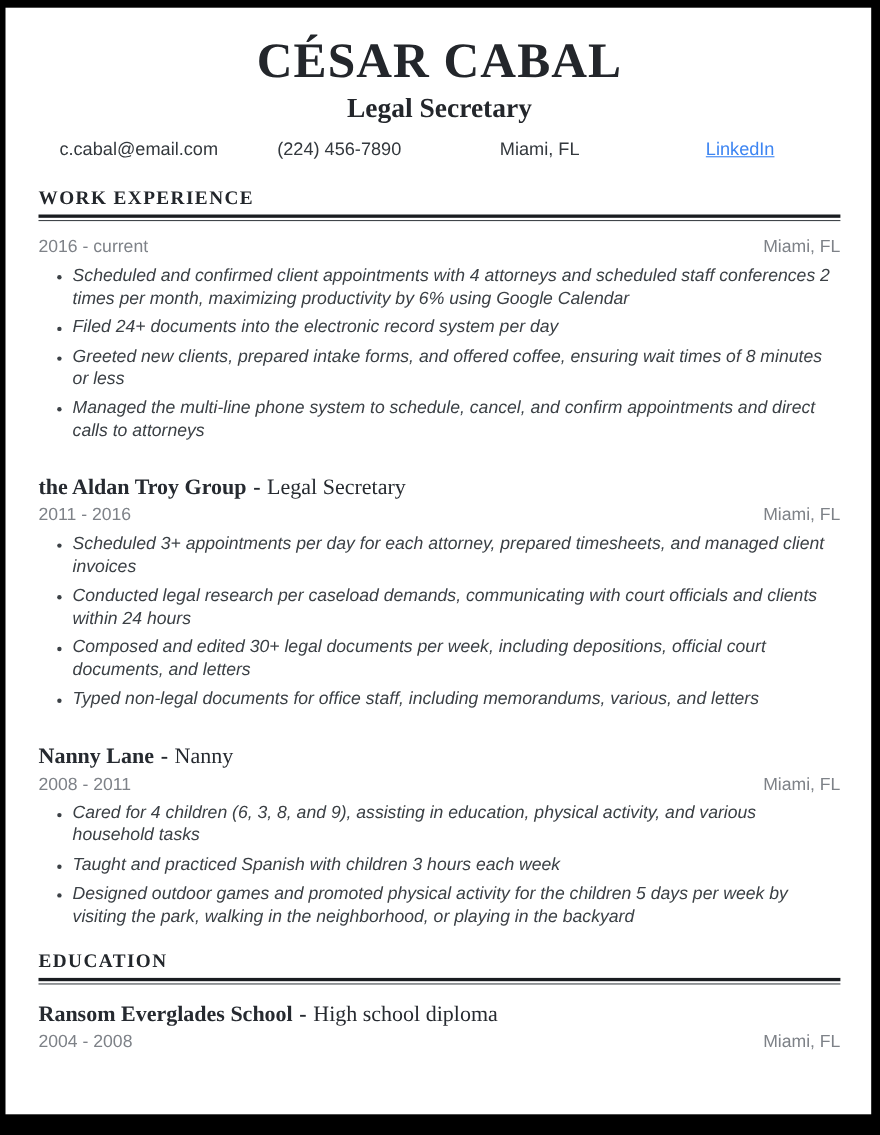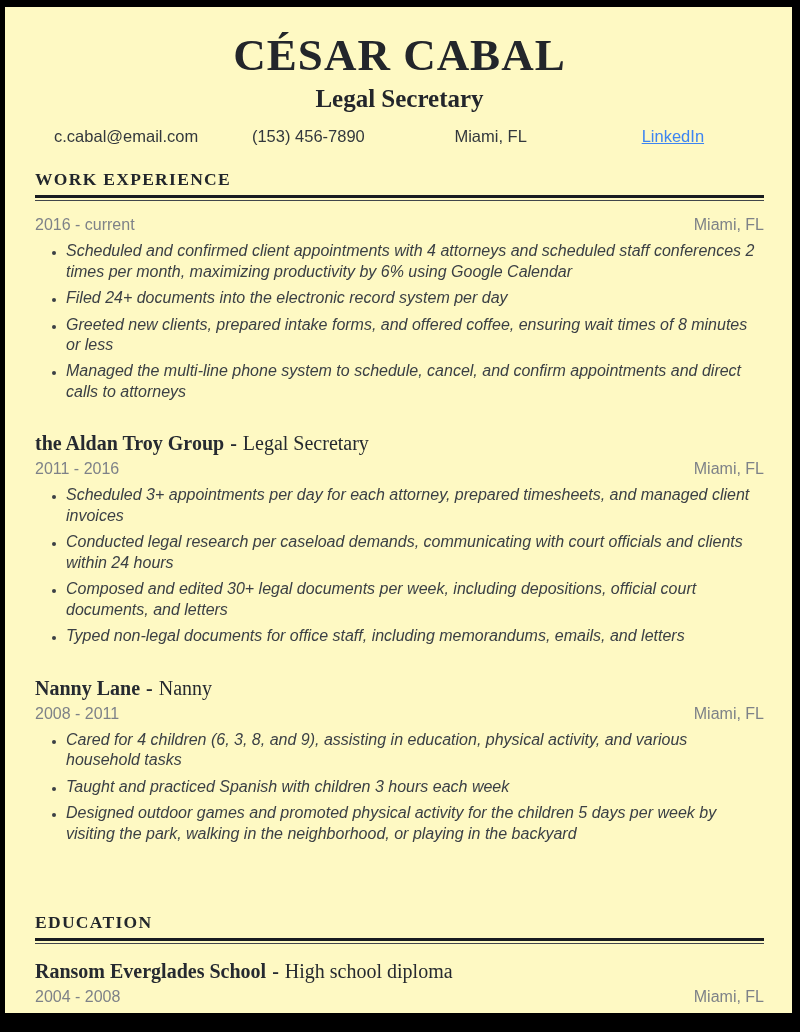--- a/index.html
+++ b/index.html
@@ -9,21 +9,21 @@
     width: 800px;
     height: 1032px;
     overflow: hidden;
   }
   .page {
     position: absolute;
     top: 7px;
     left: 5px;
     right: 8px;
     bottom: 19px;
-    background: #fef9c3;
+    background: #ffffff;
     box-sizing: border-box;
     padding: 26px 28px 0 30px;
     font-family: "Liberation Sans", sans-serif;
     color: #3b4045;
   }
   
   .name {
     margin: 0;
     text-align: center;
     font-family: "Liberation Serif", serif;
@@ -99,33 +99,33 @@
     padding: 0 0 0 31px;
   }
   ul.bullets li {
     font-size: 16px;
     line-height: 1.28;
     margin-bottom: 6px;
     color: #3b4045;
     font-style: italic;
   }
   ul.bullets li::marker { font-size: 12px; color: #3b4045; }
-  .section-education { margin-top: 68px; }
+  .section-education { margin-top: 19px; }
 </style>
 </head>
 <body>
 
 <div class="page">
 
   <h1 class="name">CÉSAR CABAL</h1>
   <h2 class="job-title">Legal Secretary</h2>
 
   <div class="contact-row">
     <span>c.cabal@email.com</span>
-    <span>(153) 456-7890</span>
+    <span>(224) 456-7890</span>
     <span>Miami, FL</span>
     <span><a class="linkedin-link">LinkedIn</a></span>
   </div>
 
   <div class="section">
     <h3 class="section-heading">WORK EXPERIENCE</h3>
     <div class="rule"></div>
 
     <div class="job">
       <div class="entry-meta">
@@ -145,21 +145,21 @@
         <span class="org">the Aldan Troy Group</span><span class="sep">-</span><span class="role">Legal Secretary</span>
       </div>
       <div class="entry-meta">
         <span>2011 - 2016</span>
         <span>Miami, FL</span>
       </div>
       <ul class="bullets">
         <li>Scheduled 3+ appointments per day for each attorney, prepared timesheets, and managed client invoices</li>
         <li>Conducted legal research per caseload demands, communicating with court officials and clients within 24 hours</li>
         <li>Composed and edited 30+ legal documents per week, including depositions, official court documents, and letters</li>
-        <li>Typed non-legal documents for office staff, including memorandums, emails, and letters</li>
+        <li>Typed non-legal documents for office staff, including memorandums, various, and letters</li>
       </ul>
     </div>
 
     <div class="job">
       <div class="entry-header">
         <span class="org">Nanny Lane</span><span class="sep">-</span><span class="role">Nanny</span>
       </div>
       <div class="entry-meta">
         <span>2008 - 2011</span>
         <span>Miami, FL</span>

